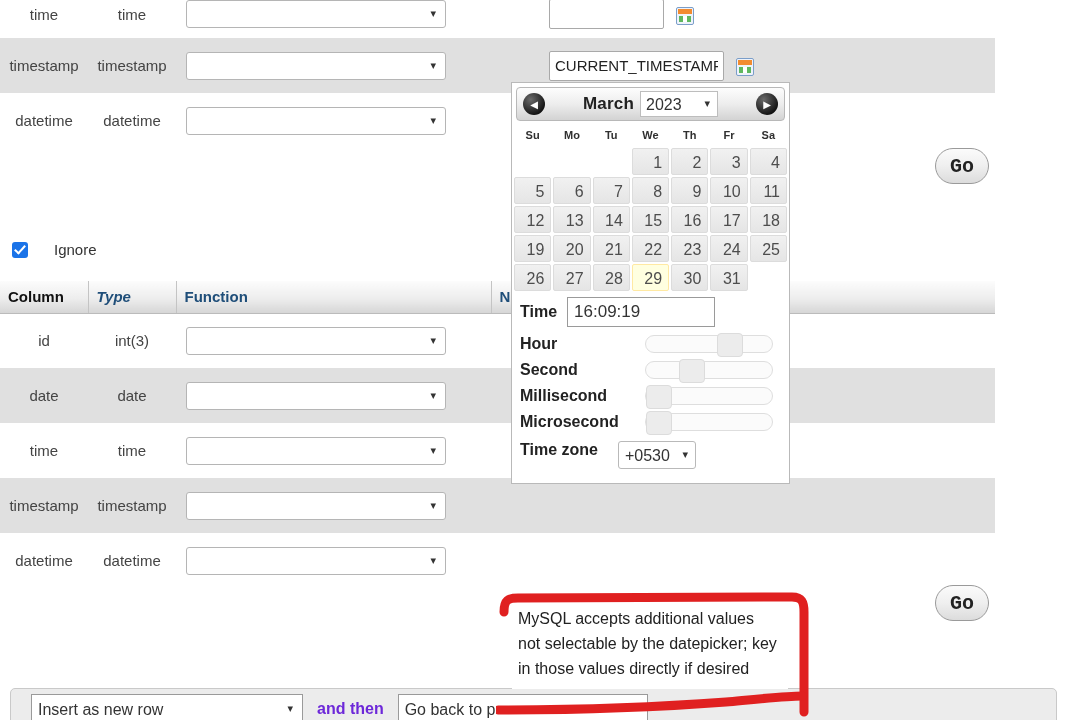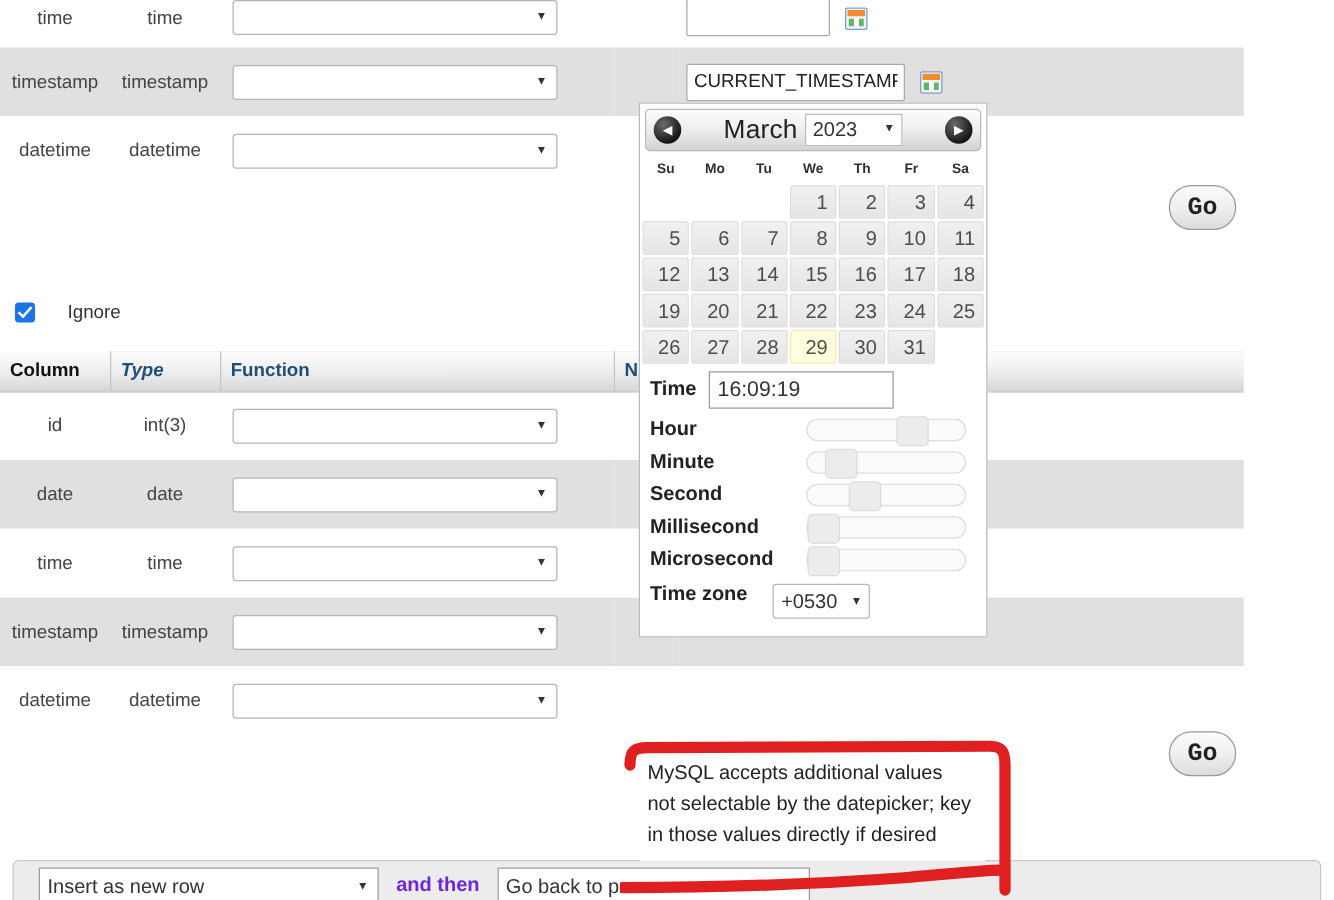--- a/index.html
+++ b/index.html
@@ -119,21 +119,21 @@
   }
   .dp-nav {
     width:22px; height:22px; border-radius:50%;
     background:radial-gradient(circle at 35% 30%,#6a6a6a,#111 75%);
     display:flex; align-items:center; justify-content:center;
     color:#fff; font-size:10px; cursor:pointer; flex:0 0 auto;
   }
   .dp-title {
     flex:1 1 auto; display:flex; align-items:center; justify-content:center; gap:6px;
   }
-  .dp-month { font-weight:normal; font-size:21px; color:#222; letter-spacing:.2px; }
+  .dp-month { font-weight:bold; font-size:17px; color:#222; letter-spacing:.2px; }
   .dp-year {
     width:78px; height:26px; background:#fff; border:1px solid #bdbdbd;
     font-family:Liberation Sans, sans-serif; font-size:16px; color:#333;
     padding-left:5px;
     appearance:none; -webkit-appearance:none; -moz-appearance:none;
   }
 
   table.dp-grid { width:100%; border-collapse:separate; border-spacing:2px; margin-top:2px; }
   table.dp-grid th {
     font-size:11px; font-weight:bold; color:#303030; padding:4px 0 5px 0;
@@ -493,26 +493,20 @@
   <div class="tm-row">
     <span class="tm-label">Time</span>
     <input class="time-input" value="16:09:19" style="">
   </div>
 
   <div id="slider-list">
       <div class="tm-row">
         <span class="tm-label">Hour</span>
         <div class="slider">
           <div class="knob" style="left: 71.4px;"></div>
-        </div>
-      </div>
-      <div class="tm-row">
-        <span class="tm-label">Minute</span>
-        <div class="slider">
-          <div class="knob" style="left: 14.28px;"></div>
         </div>
       </div>
       <div class="tm-row">
         <span class="tm-label">Second</span>
         <div class="slider">
           <div class="knob" style="left: 32.64px;"></div>
         </div>
       </div>
       <div class="tm-row">
         <span class="tm-label">Millisecond</span>

